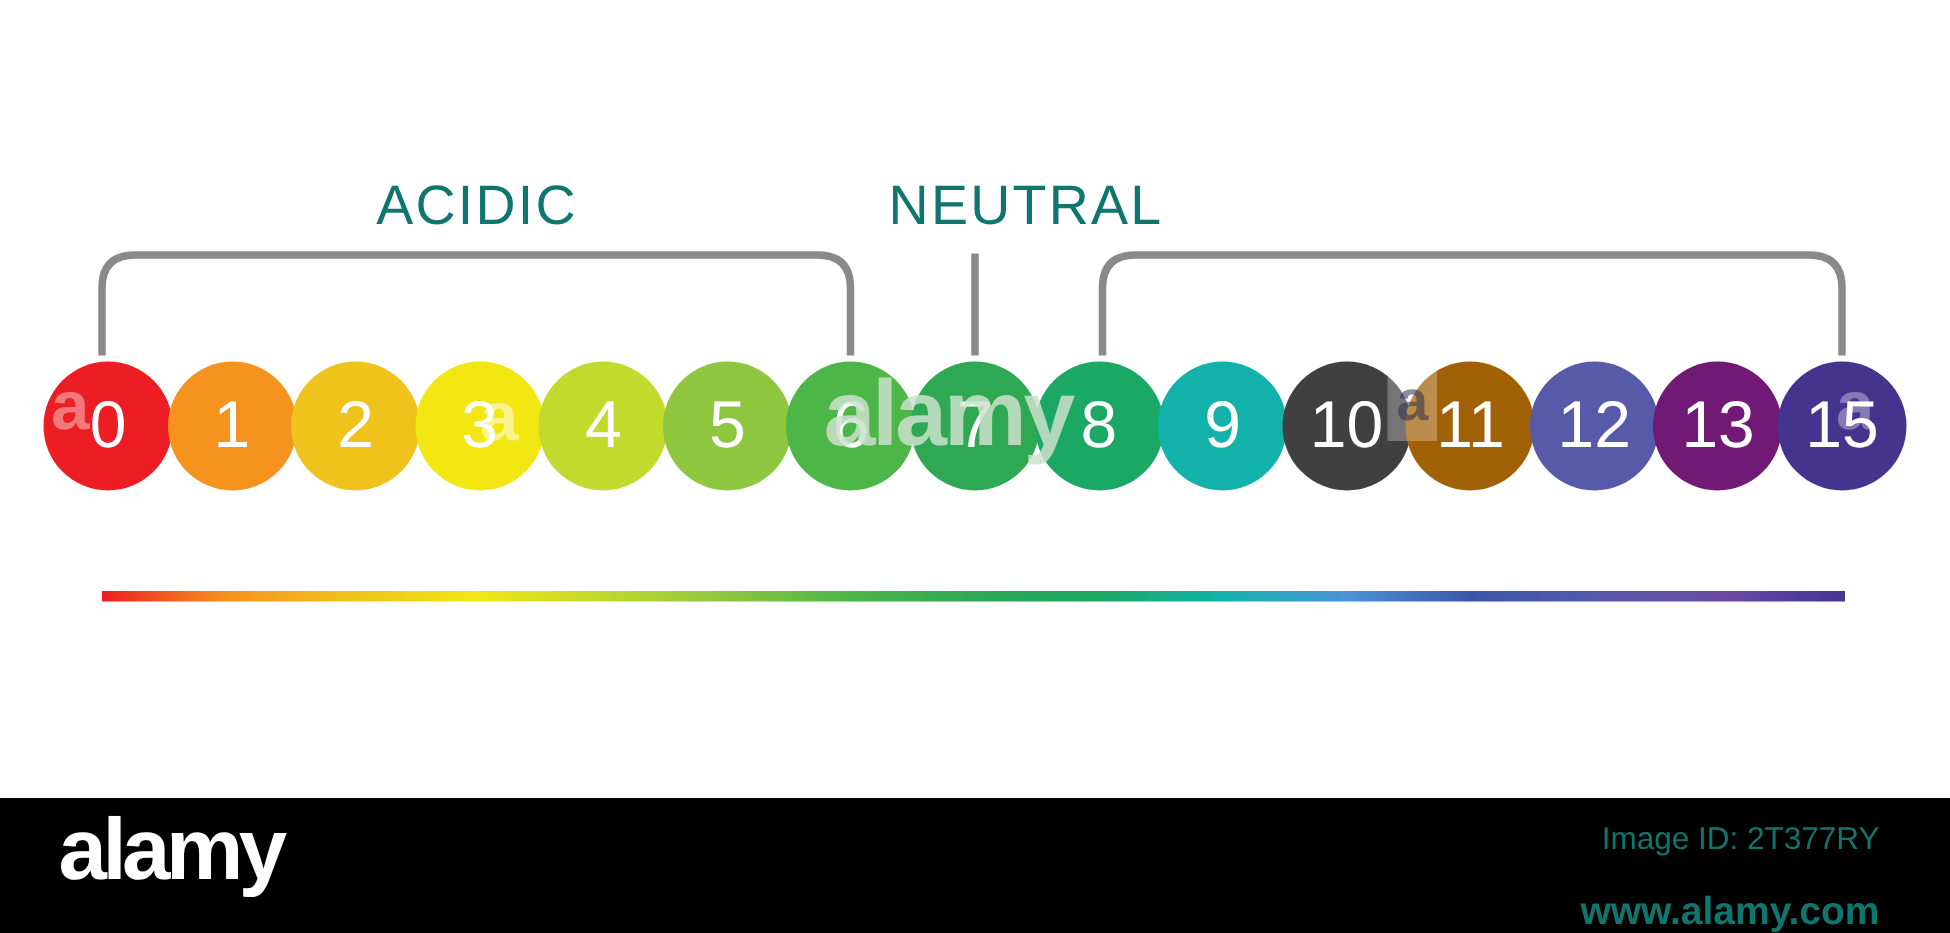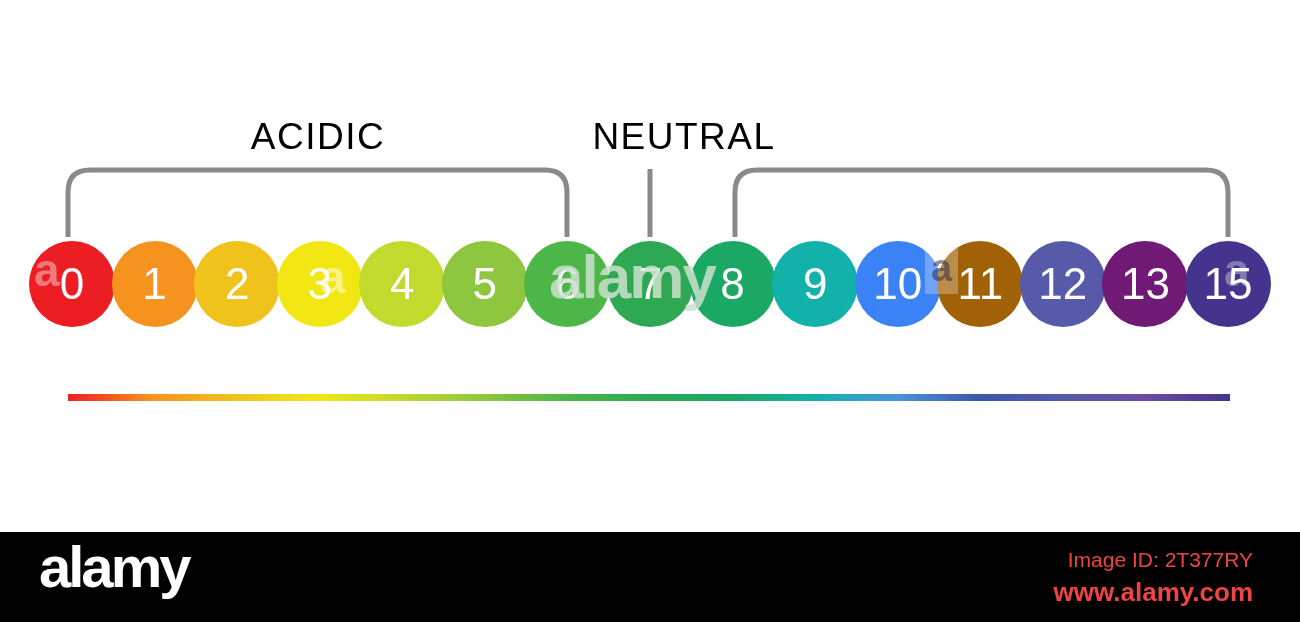--- a/index.html
+++ b/index.html
@@ -3,21 +3,21 @@
 <meta charset="utf-8">
 <style>
   html,body{margin:0;padding:0;background:#ffffff;}
   .stage{
     position:relative;width:1300px;height:622px;background:#ffffff;
     overflow:hidden;font-family:"Liberation Sans",sans-serif;
   }
   
   .zone-label{
     position:absolute;top:116px;transform:translateX(-50%);
-    font-size:37px;font-weight:400;letter-spacing:1.5px;color:#000000;
+    font-size:37px;font-weight:400;letter-spacing:1.5px;color:#0f766e;
     white-space:nowrap;
   }
   .zone-label.acidic{left:318px;}
   .zone-label.neutral{left:684px;}
   .zone-label.alkaline{left:981px;}
   
   svg.brackets{position:absolute;left:0;top:0;}
   svg.brackets path, svg.brackets line{
     stroke:#8a8a8a;stroke-width:5;fill:none;stroke-linecap:butt;
   }
@@ -47,23 +47,23 @@
   }
   .wm.a4{left:1224px;top:243px;font-size:46px;color:rgba(255,255,255,0.35);}
   
   .footer{
     position:absolute;left:0;top:532px;width:1300px;height:90px;background:#000000;
   }
   .alamy-logo{
     position:absolute;left:39px;top:6px;color:#ffffff;
     font-size:58px;font-weight:bold;letter-spacing:-3px;line-height:1;
   }
-  .footer-meta{position:absolute;right:47px;top:16px;text-align:right;color:#ef4444;}
+  .footer-meta{position:absolute;right:47px;top:16px;text-align:right;color:#0f766e;}
   .footer-meta .image-id{font-size:21px;font-weight:400;line-height:1.1;}
-  .footer-meta .site-url{font-size:26px;font-weight:bold;line-height:1.1;margin-top:7px;}
+  .footer-meta .site-url{font-size:26px;font-weight:bold;line-height:1.1;margin-top:22px;}
 </style>
 </head>
 <body>
 
 <div class="stage">
 
   <div class="zone-label acidic">ACIDIC</div>
   <div class="zone-label neutral">NEUTRAL</div>
 
   <svg class="brackets" width="1300" height="622">
@@ -96,21 +96,21 @@
       </div>
       <div class="circle" style="left: 606.99px; background: rgb(46, 168, 83);">
         <span>7</span>
       </div>
       <div class="circle" style="left: 689.56px; background: rgb(27, 168, 100);">
         <span>8</span>
       </div>
       <div class="circle" style="left: 772.13px; background: rgb(18, 178, 171);">
         <span>9</span>
       </div>
-      <div class="circle" style="left: 854.7px; background: #3b82f6;">
+      <div class="circle" style="left: 854.7px; background: #404040;">
         <span>10</span>
       </div>
       <div class="circle" style="left: 937.27px; background: #a16207;">
         <span>11</span>
       </div>
       <div class="circle" style="left: 1019.84px; background: rgb(86, 90, 168); text-align: center;">
         <span>12</span>
       </div>
       <div class="circle" style="left: 1102.41px; background: #701a75;">
         <span>13</span>

